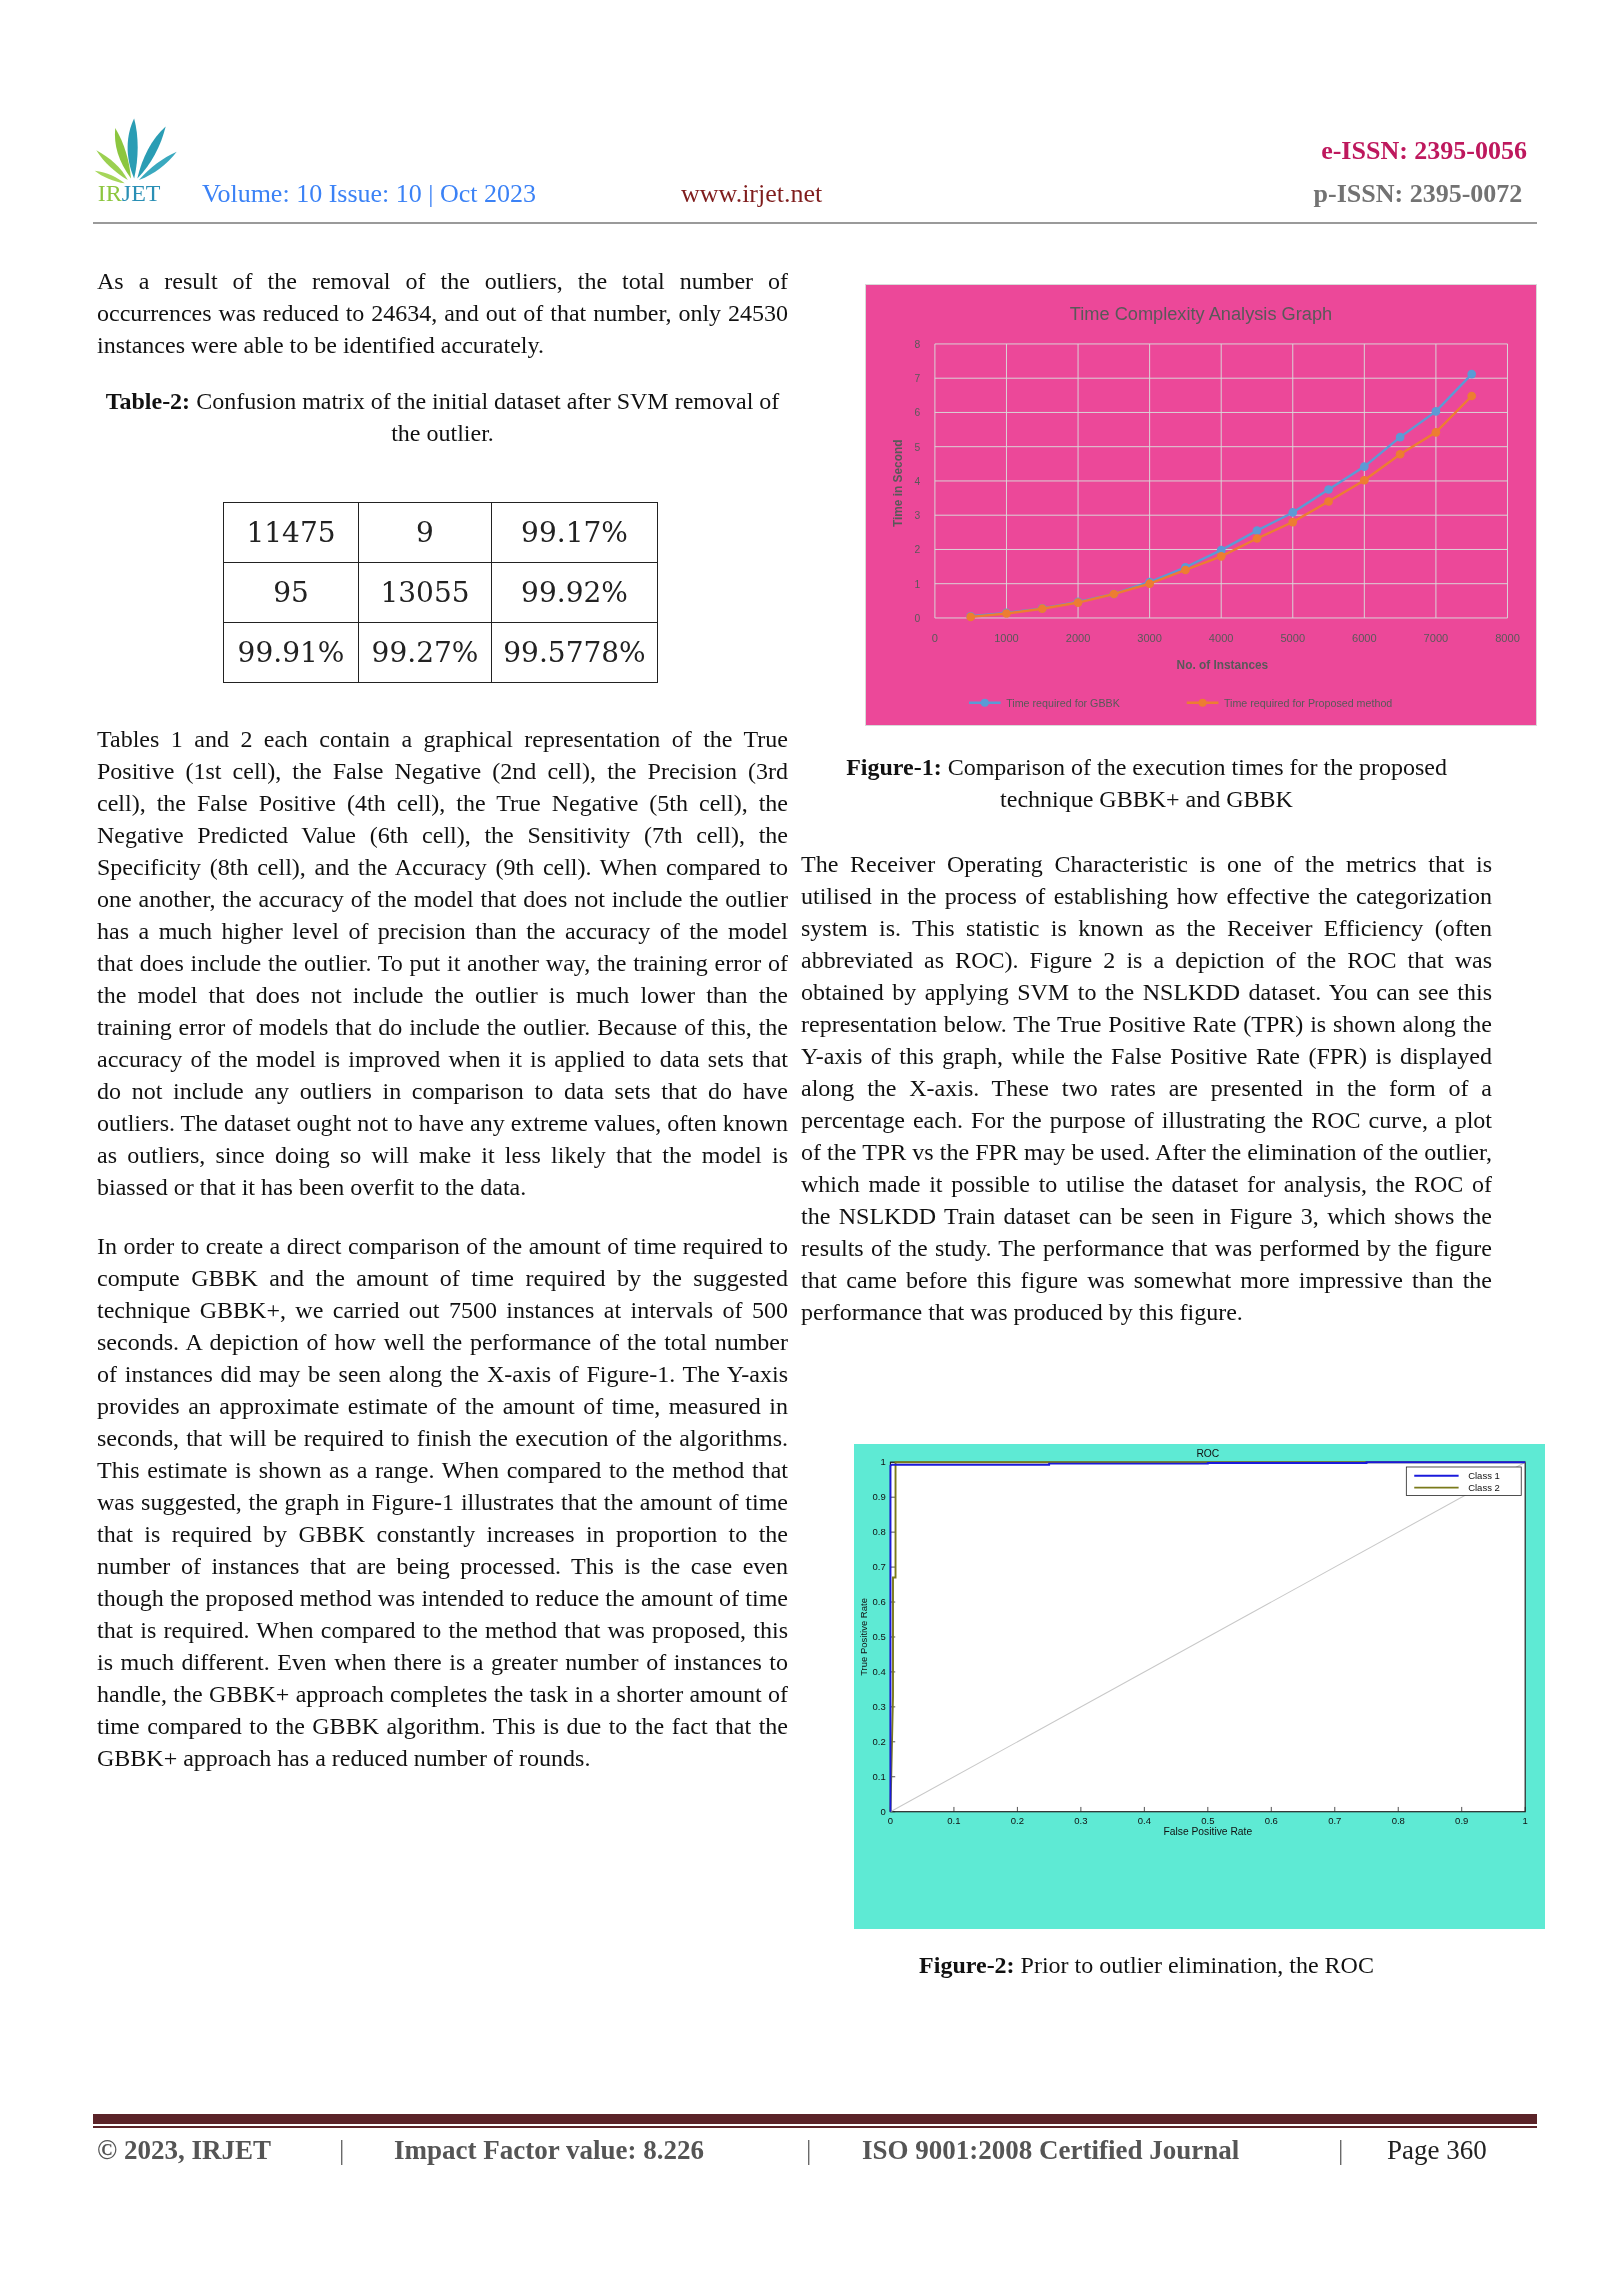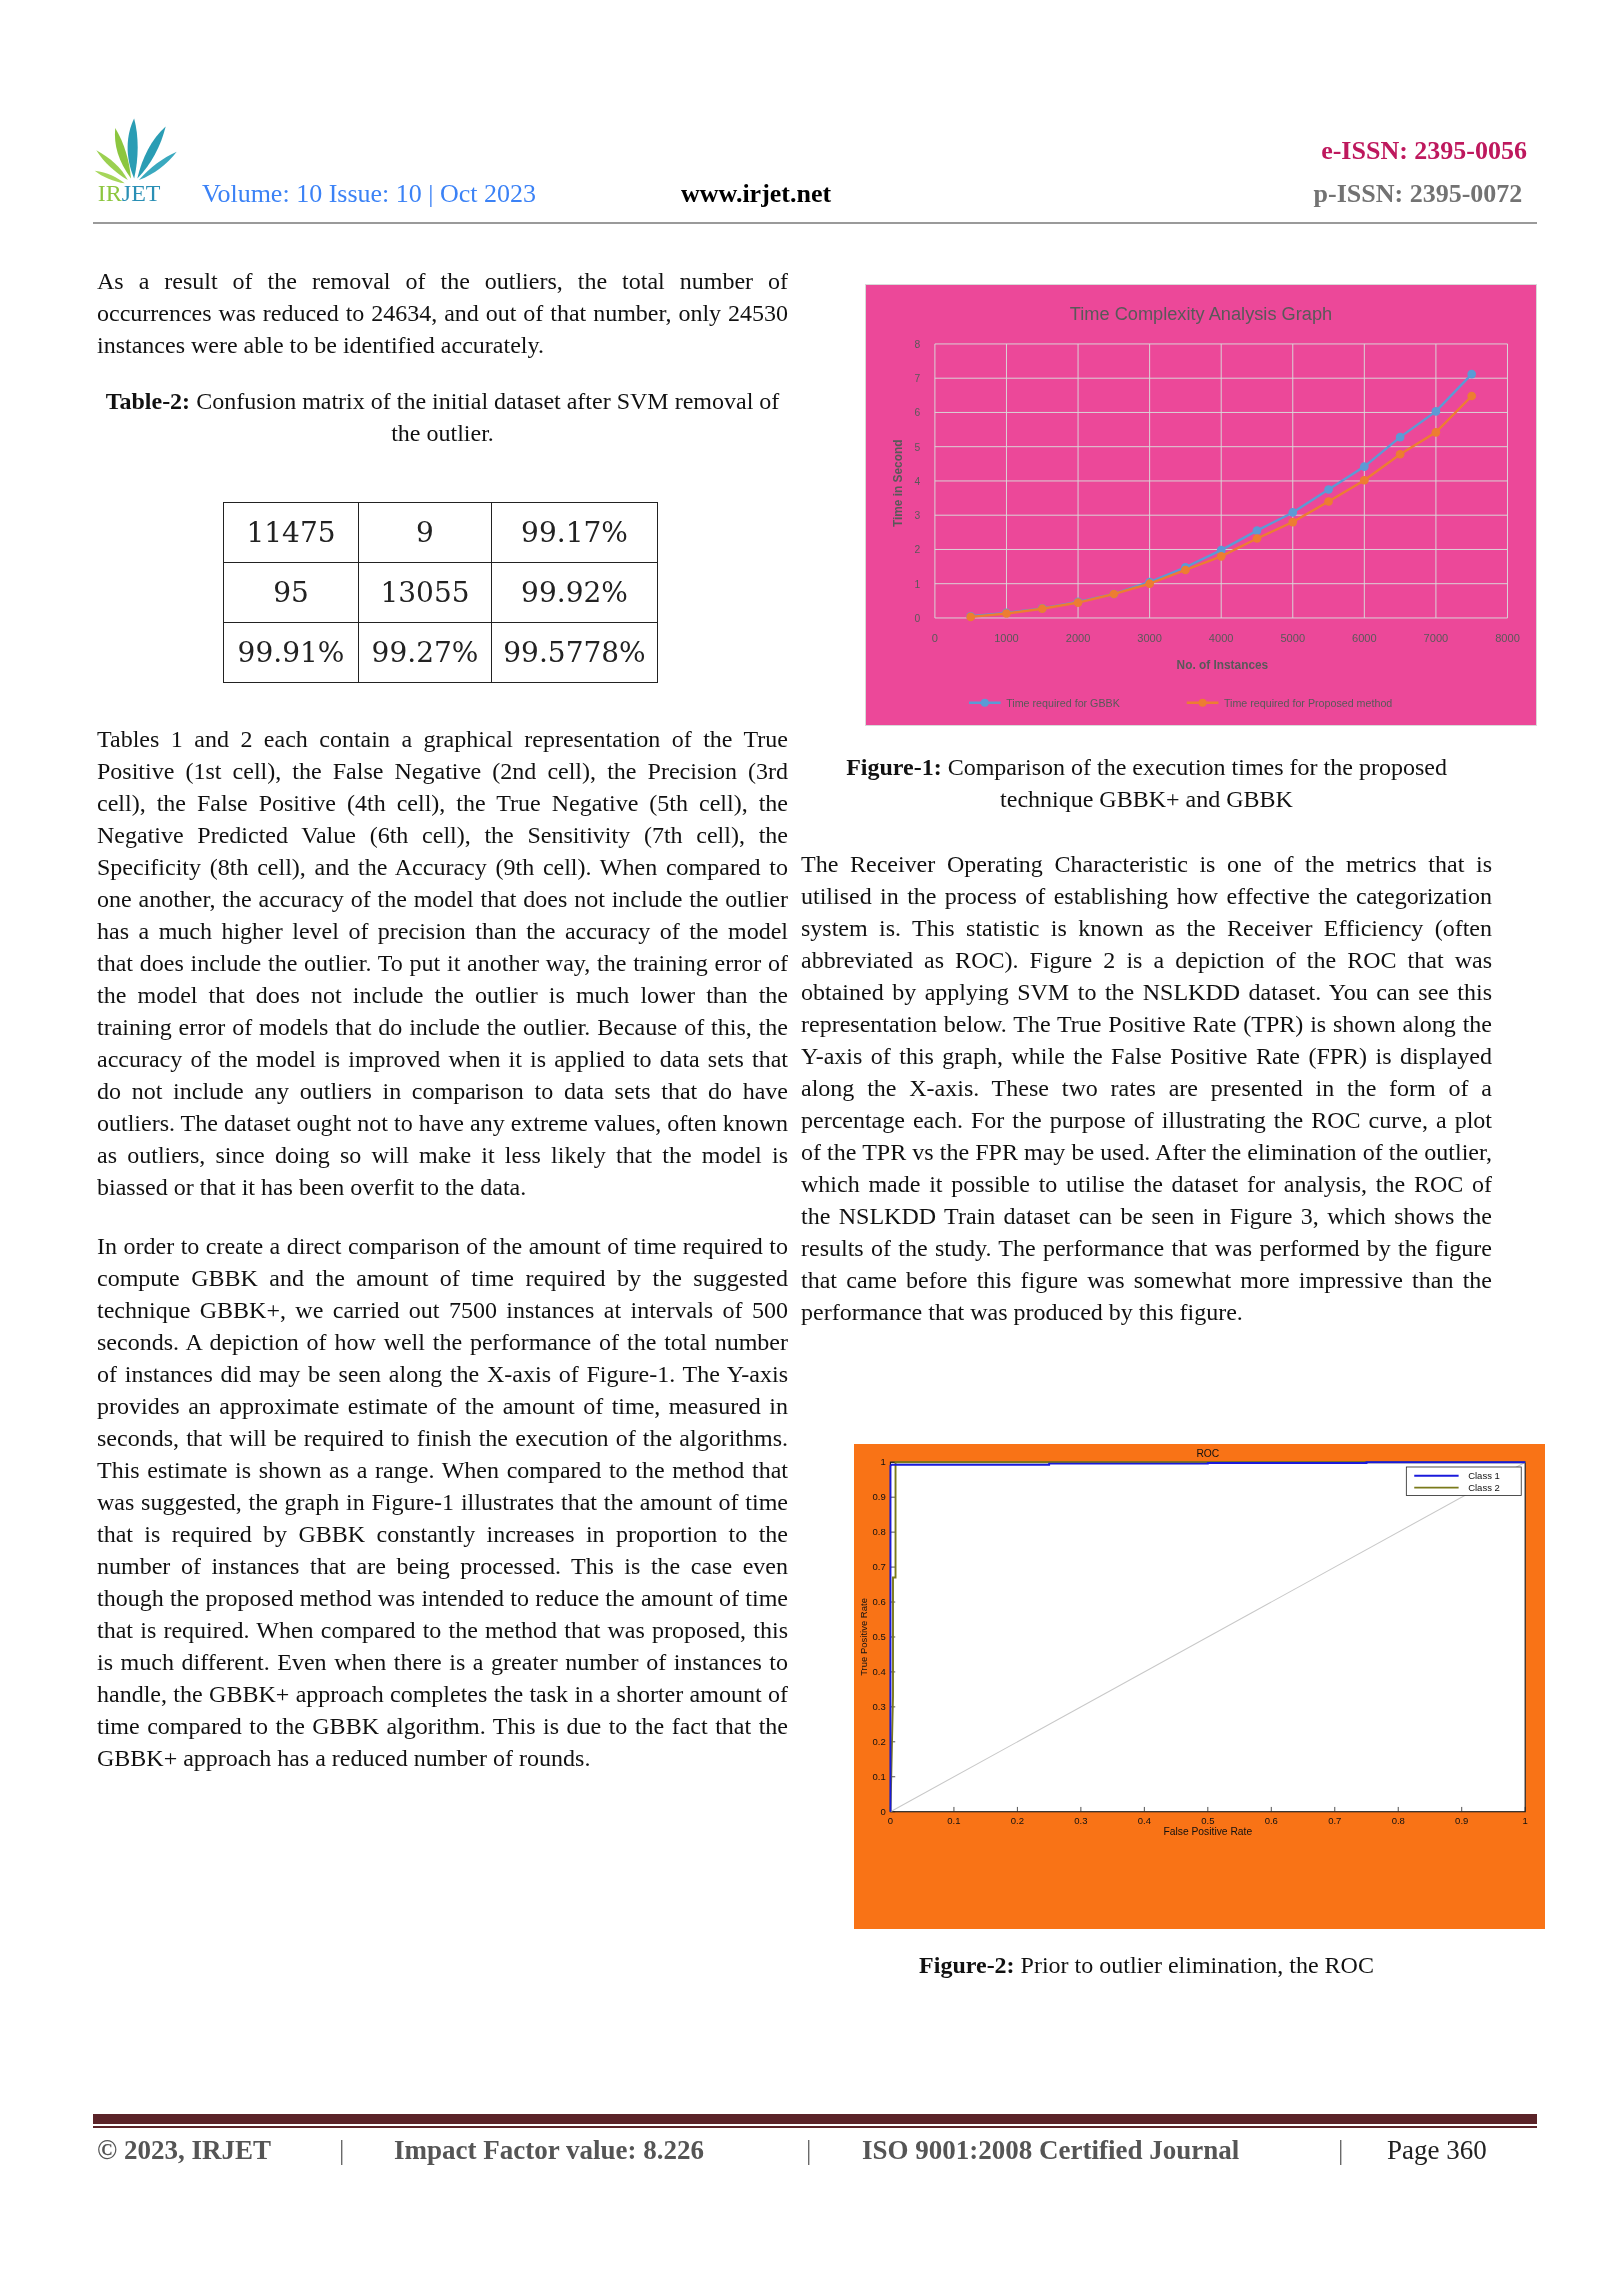--- a/index.html
+++ b/index.html
@@ -8,21 +8,21 @@
 
   
   .header { position: absolute; left: 93px; top: 117px; width: 1442px; height: 111px; }
   .logo { position: absolute; left: 0; top: 0; width: 87px; height: 95px; }
   .logo-text { position: absolute; left: 4.8px; top: 63px; font-family: "Liberation Serif", serif; font-size: 24px; letter-spacing: 0px; }
   .logo-text .ir { color: #8cc63f; }
   .logo-text .jet { color: #2a8fb5; }
   .journal-title { position: absolute; left: 101px; top: 16px; font-family: "Liberation Serif", serif; font-weight: bold; font-size: 31px; color: #2b2b2b; letter-spacing: -0.2px; white-space: nowrap; }
   .eissn { position: absolute; right: 8px; top: 19px; font-weight: bold; font-size: 26px; color: #be185d; white-space: nowrap; }
   .volume { position: absolute; left: 109px; top: 62px; font-weight: normal; font-size: 26px; color: #3b82f6; white-space: nowrap; }
-  .website { position: absolute; left: 588px; top: 62px; font-weight: bold; font-size: 26px; color: #000000; white-space: nowrap; }
+  .website { position: absolute; left: 588px; top: 62px; font-weight: normal; font-size: 26px; color: #7f1d1d; white-space: nowrap; }
   .pissn { position: absolute; right: 12.7px; top: 62px; font-weight: bold; font-size: 26px; color: #737373; white-space: nowrap; }
   .header-rule { position: absolute; left: 93px; top: 222px; width: 1444px; height: 1.6px; background: #9a9a9a; }
 
   
   .col { position: absolute; font-size: 24px; line-height: 32px; text-align: justify; }
   .col-left { left: 97px; top: 265px; width: 691px; }
   .col-right { left: 801px; width: 691px; }
   p.para { margin-bottom: 27px; }
   .caption { text-align: center; font-size: 24px; line-height: 32px; }
   .caption b { font-weight: bold; }
@@ -32,21 +32,21 @@
   .cm-table td { border: 1.6px solid #222; height: 60px; text-align: center; font-size: 28px; color: #222; padding: 0 11px; }
   .cm-table td.c0 { width: 135px; }
   .cm-table td.c1 { width: 133px; }
   .cm-table td.c2 { width: 166px; }
 
   
   .fig1 { position: absolute; left: 865px; top: 284px; width: 672px; height: 442px; border: 1.6px solid #d9d9d9; background: #ec4899; }
   .fig1 svg { position: absolute; left: 0; top: 0; }
 
   
-  .fig2 { position: absolute; left: 854px; top: 1444px; width: 691px; height: 485px; background: #f97316; }
+  .fig2 { position: absolute; left: 854px; top: 1444px; width: 691px; height: 485px; background: #5eead4; }
   .fig2 svg { position: absolute; left: 0; top: 0; }
 
   
   .footer-bar { position: absolute; left: 93px; top: 2114px; width: 1444px; height: 9.5px; background: #5b2328; }
   .footer-thin { position: absolute; left: 93px; top: 2126px; width: 1444px; height: 2.4px; background: #5b2328; }
   .footer { position: absolute; left: 97px; top: 2135px; width: 1442px; height: 40px; font-weight: bold; font-size: 27px; color: #555; }
   .footer span { position: absolute; top: 0; white-space: nowrap; }
   .footer .sep { color: #666; font-weight: normal; }
   .footer .pg { color: #222; font-weight: normal; }
 </style>

